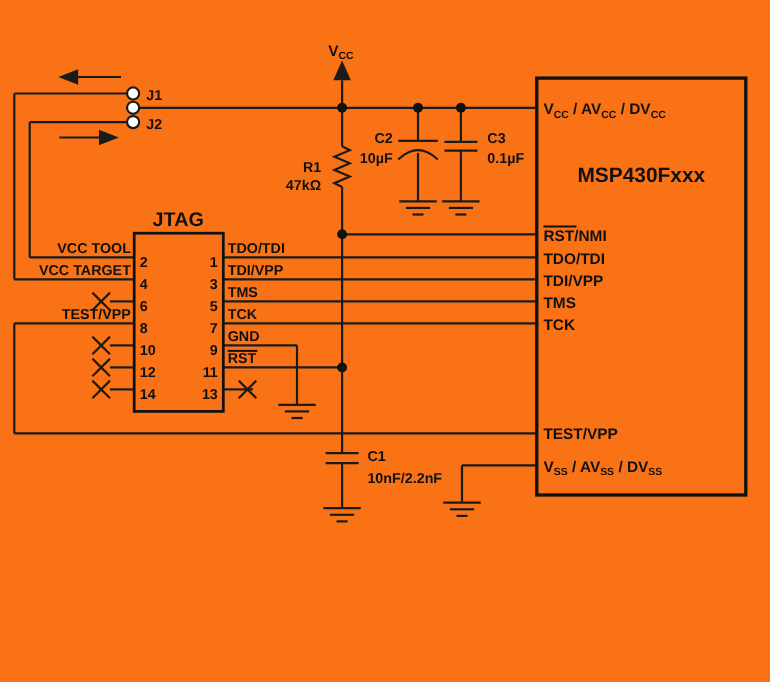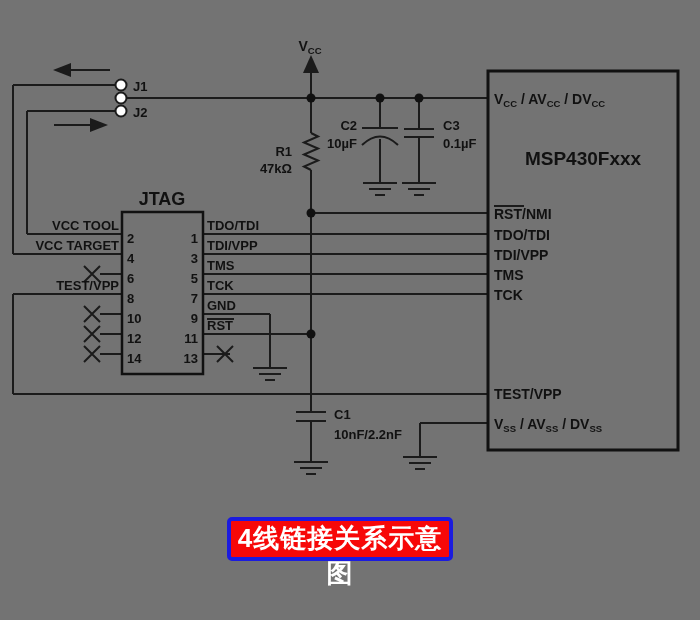--- a/index.html
+++ b/index.html
@@ -1,16 +1,16 @@
 <!DOCTYPE html>
 <html><head>
 <meta charset="utf-8">
 <style>
   html,body{margin:0;padding:0;background:#ffffff;}
-  .stage{position:relative;width:700px;height:620px;background:#737373;overflow:hidden;
+  .stage{position:relative;width:700px;height:620px;background:#f97316;overflow:hidden;
          font-family:"Liberation Sans",sans-serif;}
   svg text{fill:#111;font-family:"Liberation Sans",sans-serif;}
   .wire{stroke:#1b1b1b;stroke-width:2;fill:none;}
   .box{stroke:#111;fill:none;}
   .dot{fill:#111;stroke:none;}
   .pinc{fill:#fff;stroke:#1b1b1b;stroke-width:2;}
   .lbl{font-size:13px;font-weight:bold;}
   .lbl14{font-size:14px;font-weight:bold;}
   .num{font-size:13px;font-weight:bold;}
   .t18{font-size:18px;font-weight:bold;}
@@ -200,14 +200,13 @@
   <text class="lbl14" x="494" y="219">RST/NMI</text>
   <line class="ovl" x1="494" y1="206" x2="524" y2="206"></line>
   <text class="lbl14" x="494" y="240">TDO/TDI</text>
   <text class="lbl14" x="494" y="260">TDI/VPP</text>
   <text class="lbl14" x="494" y="280">TMS</text>
   <text class="lbl14" x="494" y="300">TCK</text>
   <text class="lbl14" x="494" y="399">TEST/VPP</text>
   <text class="lbl14" x="494" y="429"><tspan>V</tspan><tspan dy="3" class="sub">SS</tspan><tspan dy="-3"> / AV</tspan><tspan dy="3" class="sub">SS</tspan><tspan dy="-3"> / DV</tspan><tspan dy="3" class="sub">SS</tspan></text>
 </svg>
 
-<div class="banner">4线链接关系示意图</div>
 </div>
 
 </body></html>

